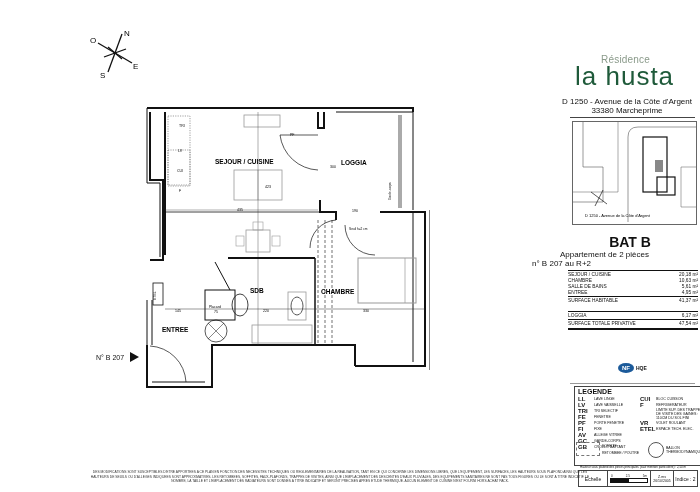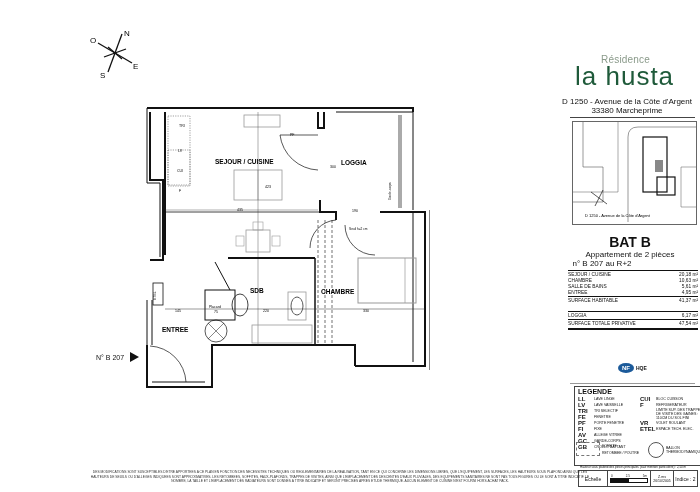--- a/index.html
+++ b/index.html
@@ -3,21 +3,21 @@
 <meta charset="utf-8">
 <style>
   html,body{margin:0;padding:0;background:#fff;}
   body{width:700px;height:492px;position:relative;overflow:hidden;font-family:"Liberation Sans",sans-serif;color:#111;}
   .abs{position:absolute;}
   svg text{font-family:"Liberation Sans",sans-serif;}
   .brand-top{font-size:10px;color:#8a9a8a;letter-spacing:0.2px;}
   .brand-main{font-size:26px;color:#1f5a3a;font-weight:300;letter-spacing:1px;}
   .addr{font-size:8px;text-align:center;width:150px;}
   .bat{font-size:14px;font-weight:bold;text-align:center;width:140px;}
-  .apt{font-size:8px;text-align:center;width:140px;line-height:10px;}
+  .apt{font-size:8px;width:140px;line-height:10px;}
   table.surf{border-collapse:collapse;width:130px;font-size:4.8px;}
   table.surf td{padding:0 0 1px 0;}
   table.surf td.v{text-align:right;}
   table.surf tr.sub td{border-top:0.8px solid #111;padding-top:1px;}
   table.surf tr.top td{border-top:1.5px solid #111;padding-top:1px;}
   .legend{border:1px solid #444;width:133px;height:78px;font-size:3.6px;}
   .legend .ttl{font-size:7px;font-weight:bold;margin:1px 3px;}
   .lg-row{display:flex;align-items:center;height:6px;}
   .lg-code{font-size:6px;font-weight:bold;width:16px;}
   .disclaimer{font-size:3.3px;line-height:4.5px;text-align:center;width:500px;color:#333;}

